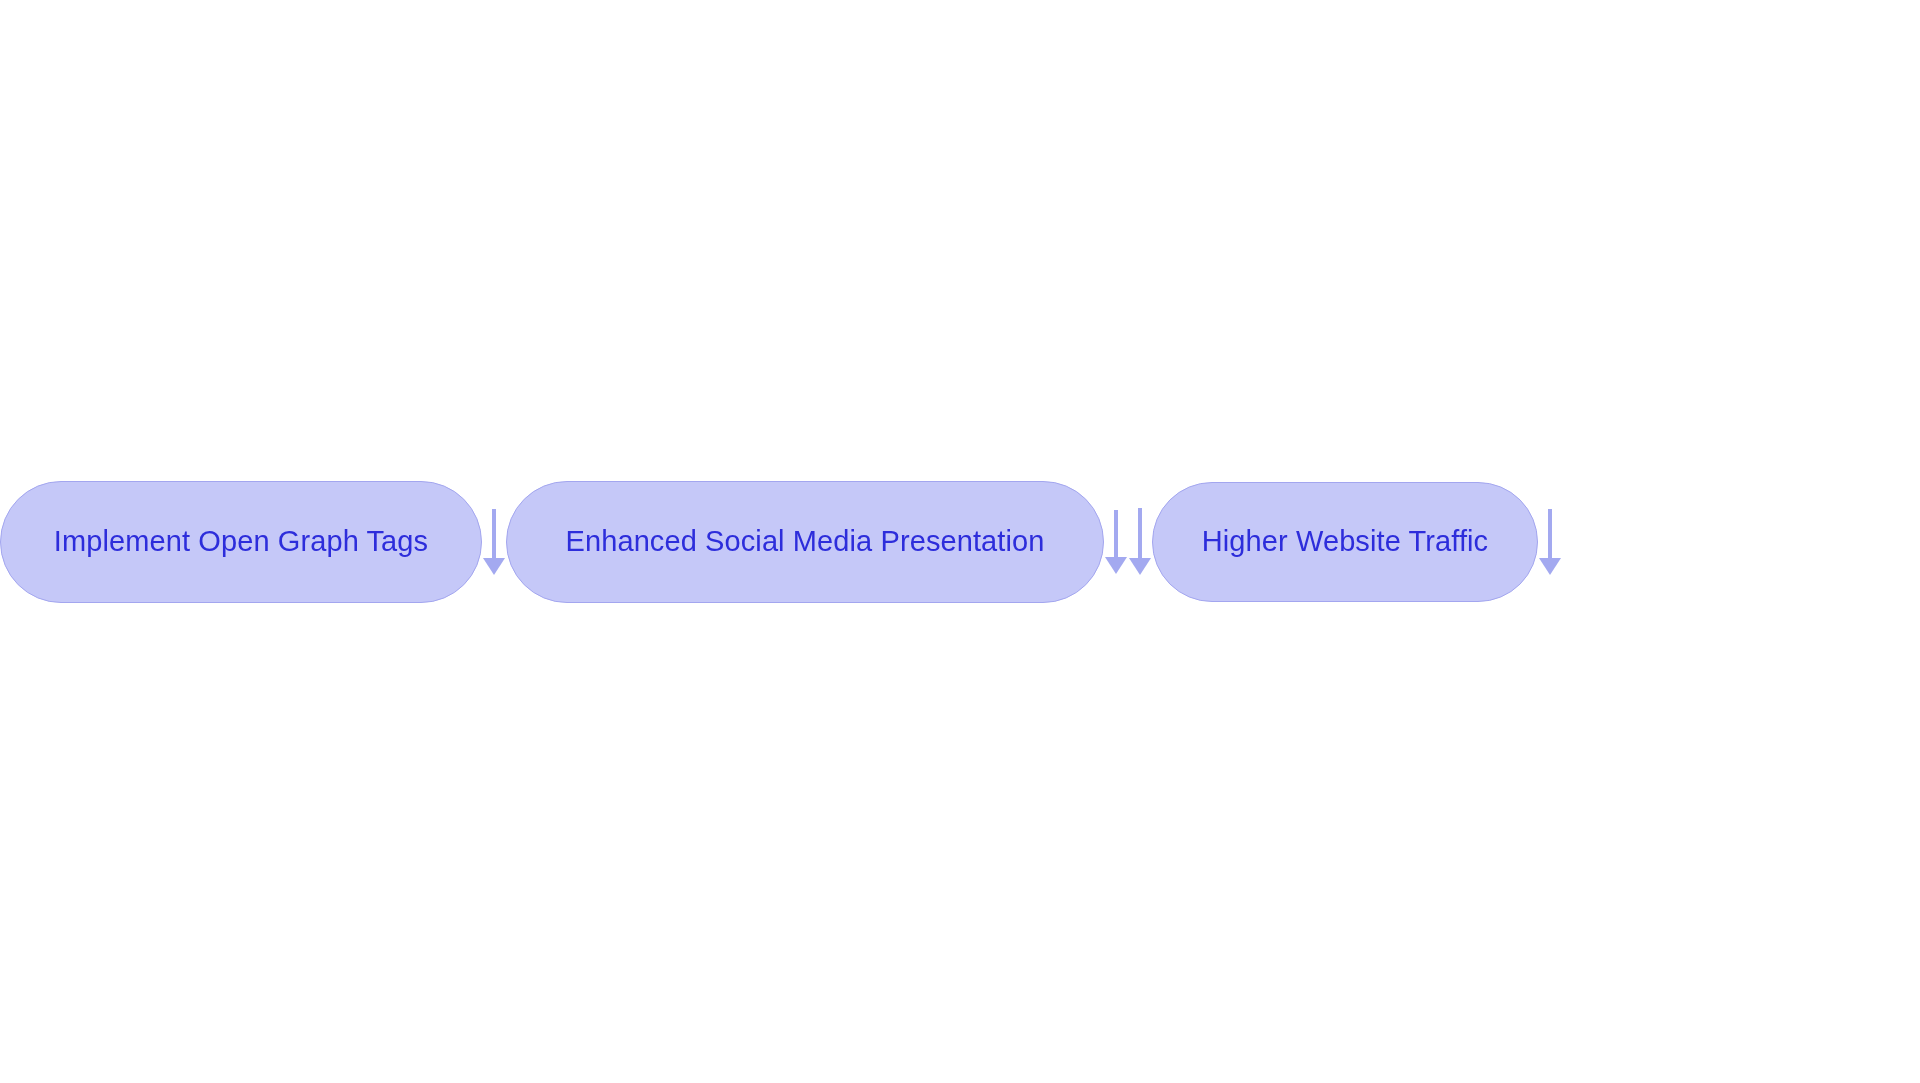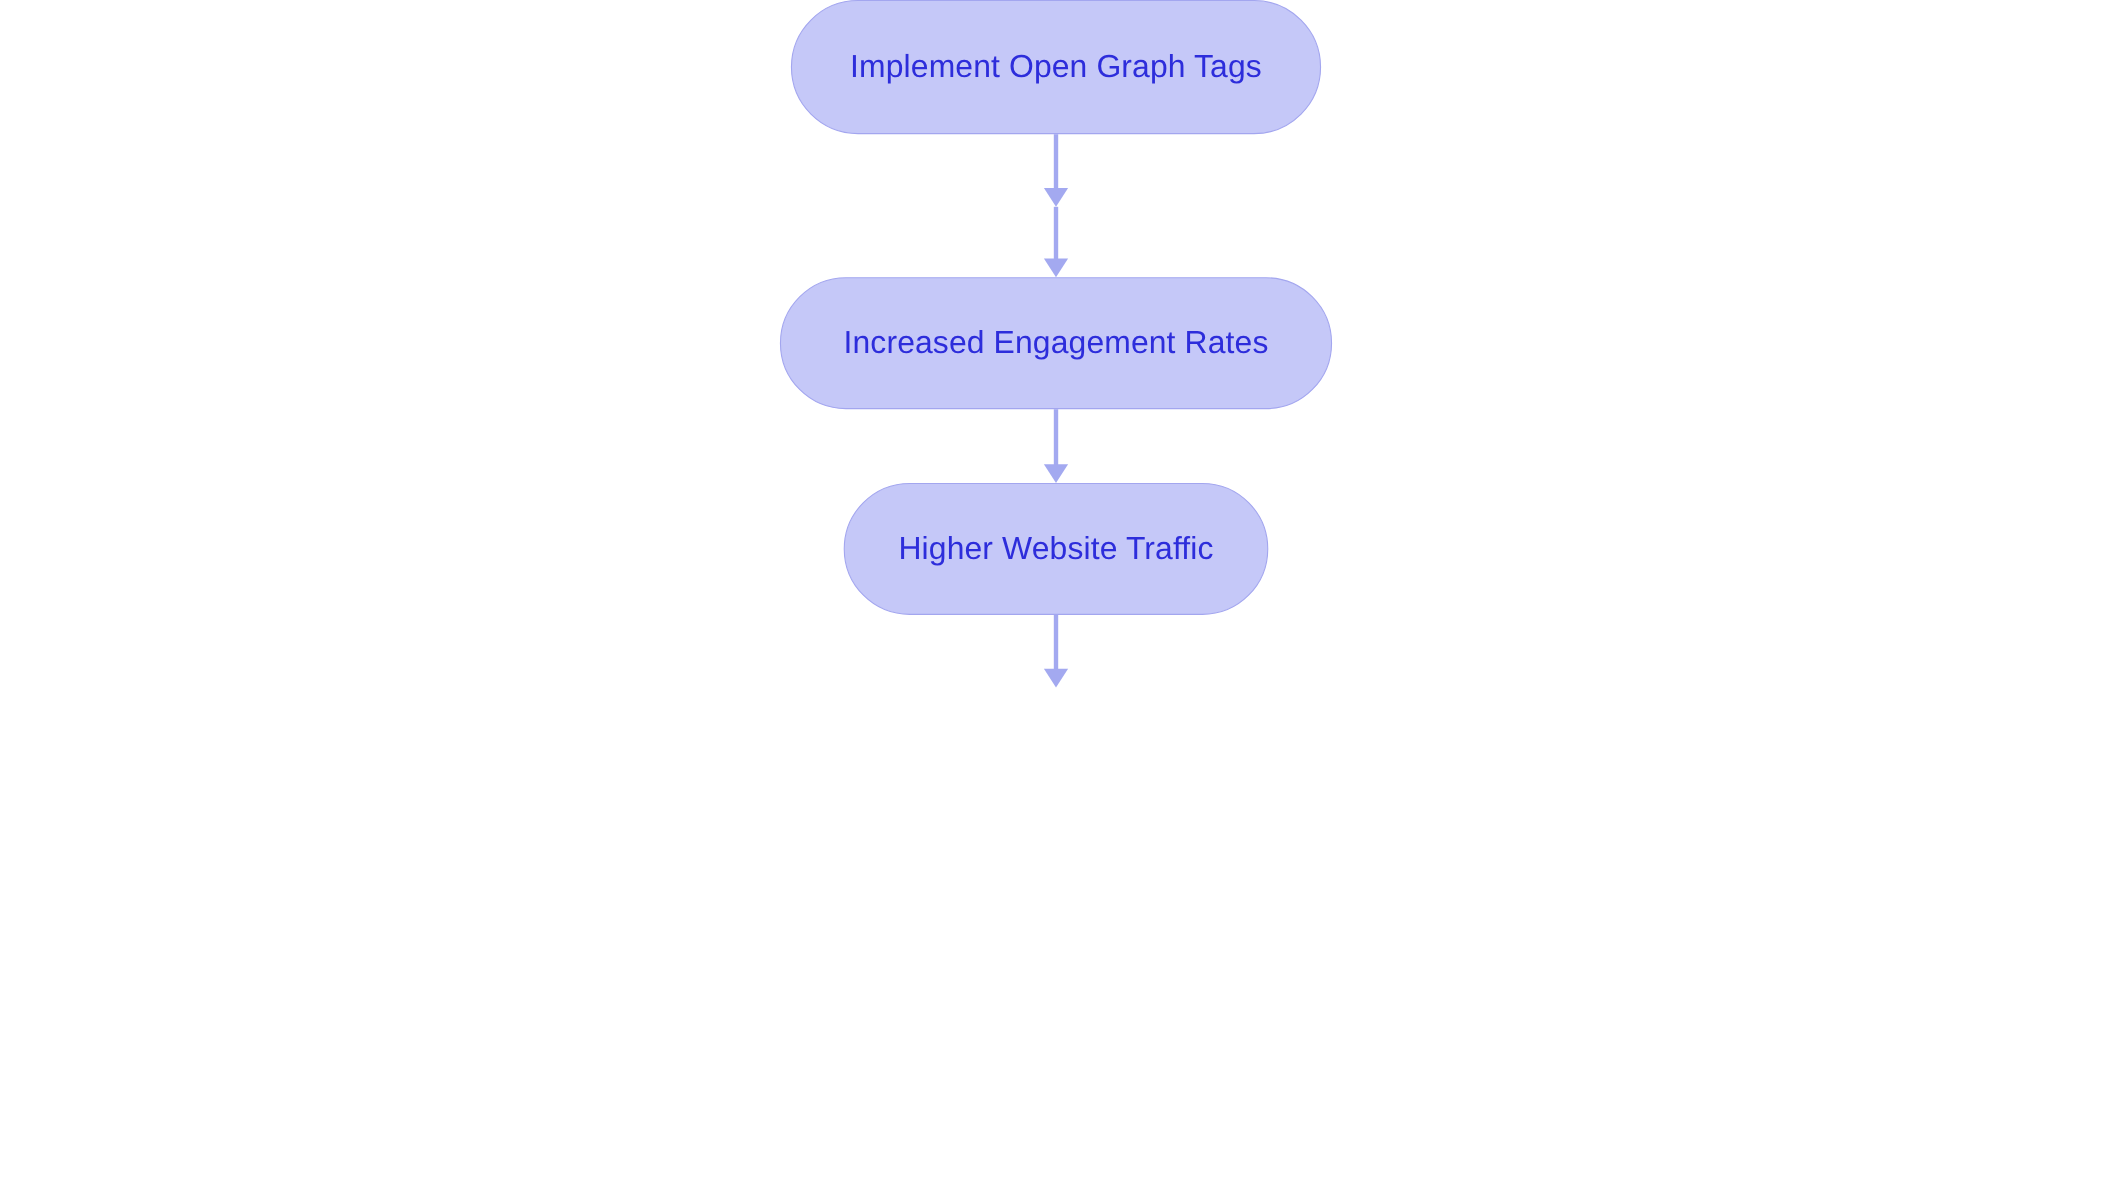--- a/index.html
+++ b/index.html
@@ -22,21 +22,21 @@
     background: #ffffff;
   }
 
   .flow-column {
     position: absolute;
     left: 0;
     top: 0;
     width: 1920px;
     height: 1083px;
     display: flex;
-    flex-direction: column;
+    flex-direction: row;
     align-items: center;
     justify-content: flex-start;
   }
 
   .flow-node {
     box-sizing: border-box;
     display: flex;
     align-items: center;
     justify-content: center;
     background: #c5c8f8;
@@ -102,29 +102,29 @@
 
     <div class="flow-node node-1">
       <span class="node-label">Implement Open Graph Tags</span>
     </div>
 
     <div class="flow-connector conn-1">
       <div class="conn-line"></div>
       <div class="conn-arrowhead"></div>
     </div>
 
+    <div class="flow-node node-2">
+      <span class="node-label">Enhanced Social Media Presentation</span>
+    </div>
 
     <div class="flow-connector conn-2">
       <div class="conn-line"></div>
       <div class="conn-arrowhead"></div>
     </div>
 
-    <div class="flow-node node-3">
-      <span class="node-label">Increased Engagement Rates</span>
-    </div>
 
     <div class="flow-connector conn-3">
       <div class="conn-line"></div>
       <div class="conn-arrowhead"></div>
     </div>
 
     <div class="flow-node node-4">
       <span class="node-label">Higher Website Traffic</span>
     </div>
 

